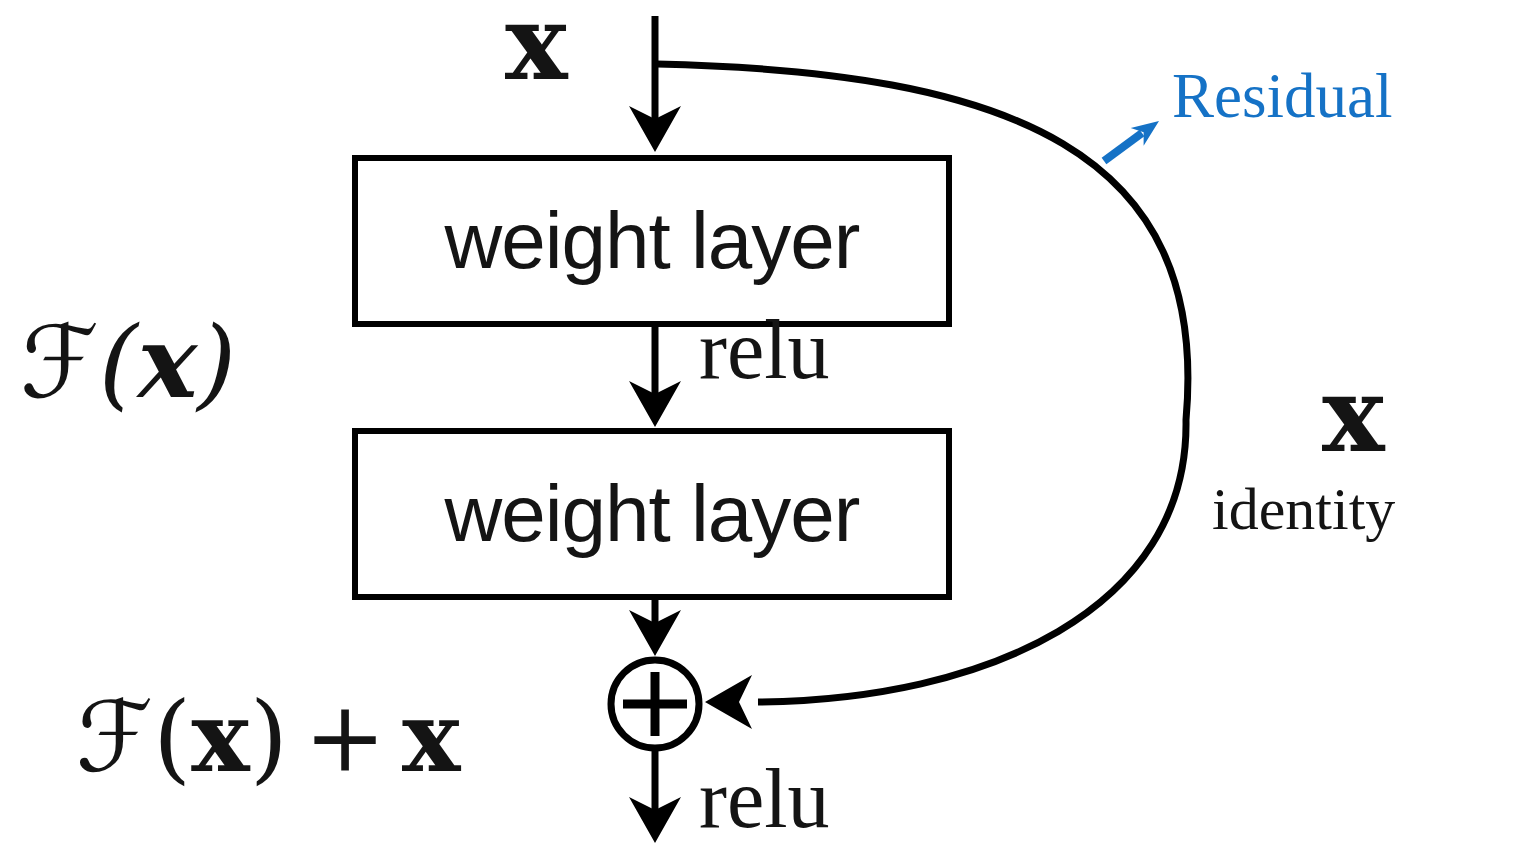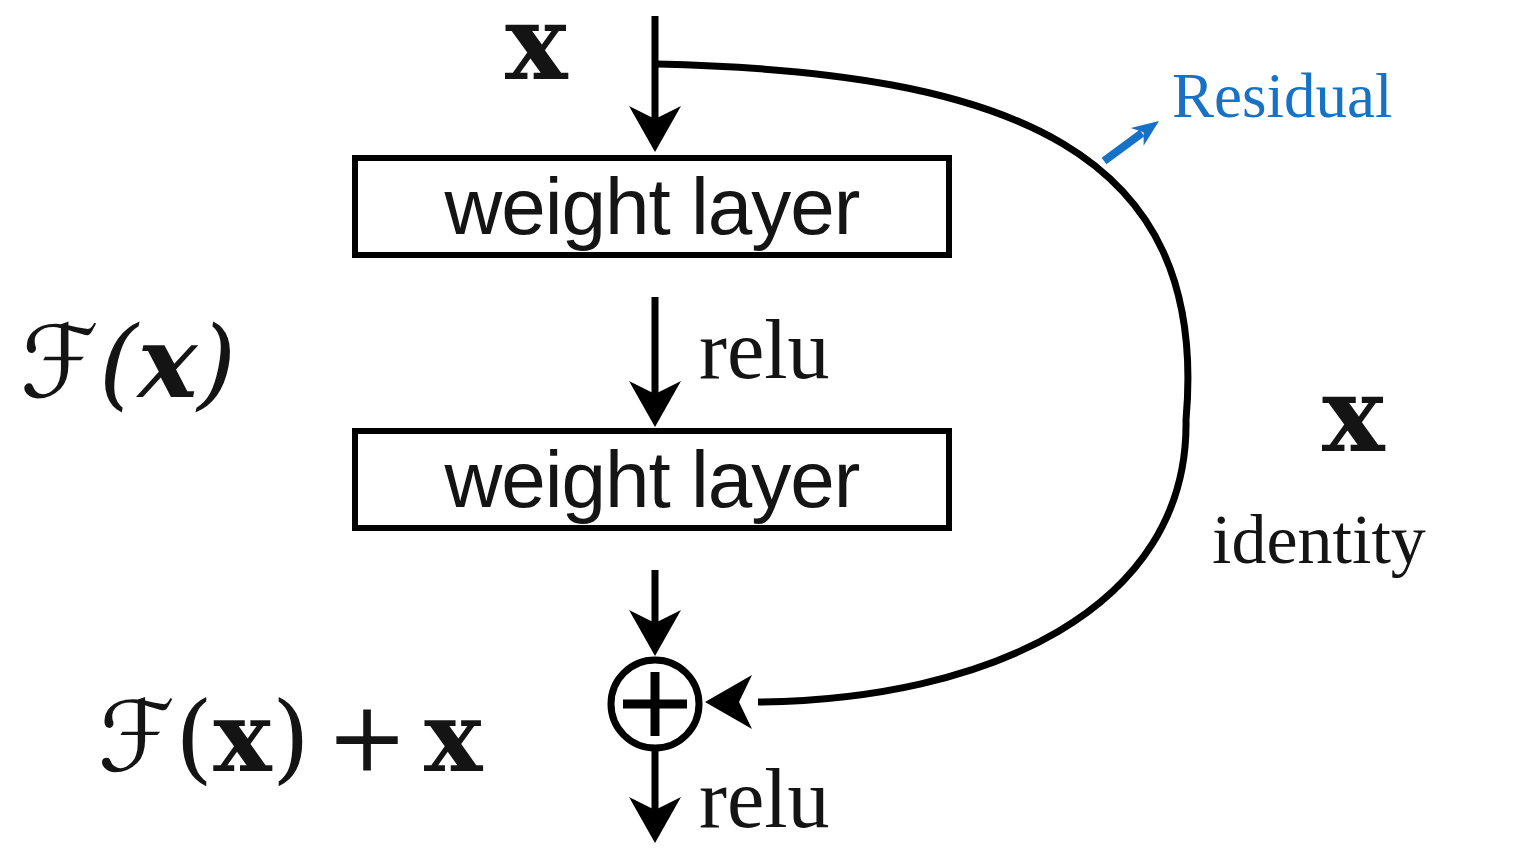--- a/index.html
+++ b/index.html
@@ -12,45 +12,45 @@
   .stage{
     position:relative;
     width:1536px;height:856px;
     background:var(--bg);
     overflow:hidden;
     font-family:"Liberation Sans", sans-serif;
   }
   .layer-svg{position:absolute;left:0;top:0;z-index:1;}
   .wbox{
     position:absolute;
-    left:352px;width:600px;height:103px;
+    left:352px;width:600px;height:172px;
     box-sizing:border-box;
     border:6px solid var(--line);
     background:var(--bg);
     display:flex;align-items:center;justify-content:center;
     z-index:2;
   }
   .wbox-1{top:155px;}
   .wbox-2{top:428px;}
   .wbox .box-label{
     font-size:80px;color:var(--text);line-height:1;
     letter-spacing:-1px;
   }
   .lbl{position:absolute;z-index:3;line-height:1;white-space:nowrap;color:var(--text);}
   .sans{font-family:Liberation Serif, serif;}
   .math{font-family:"DejaVu Serif","DejaVu Sans",serif;}
   .math .mbf{font-weight:700;}
   .math .mcal{font-family:"DejaVu Serif","DejaVu Sans",serif;}
   .lbl-x-top{left:505px;top:-10px;font-size:105px;font-weight:700;}
   .lbl-fx{left:20px;top:312px;font-size:100px;font-style:italic;}
   .lbl-relu-mid{left:699px;top:308px;font-size:84px;}
-  .lbl-fxpx{left:98px;top:688px;font-size:98px;}
+  .lbl-fxpx{left:76px;top:688px;font-size:98px;}
   .lbl-relu-bottom{left:699px;top:757px;font-size:84px;}
   .lbl-x-right{left:1322px;top:362px;font-size:105px;font-weight:700;}
-  .lbl-identity{left:1212px;top:505px;font-size:70px;}
+  .lbl-identity{left:1212px;top:479px;font-size:60px;}
   .lbl-annotation{
     left:1172px;top:60px;font-size:63px;line-height:73px;
     color:var(--annotation);
   }
   .fx-plus{margin:0 16px;}
 </style>
 </head>
 <body>
 
 <div class="stage">

